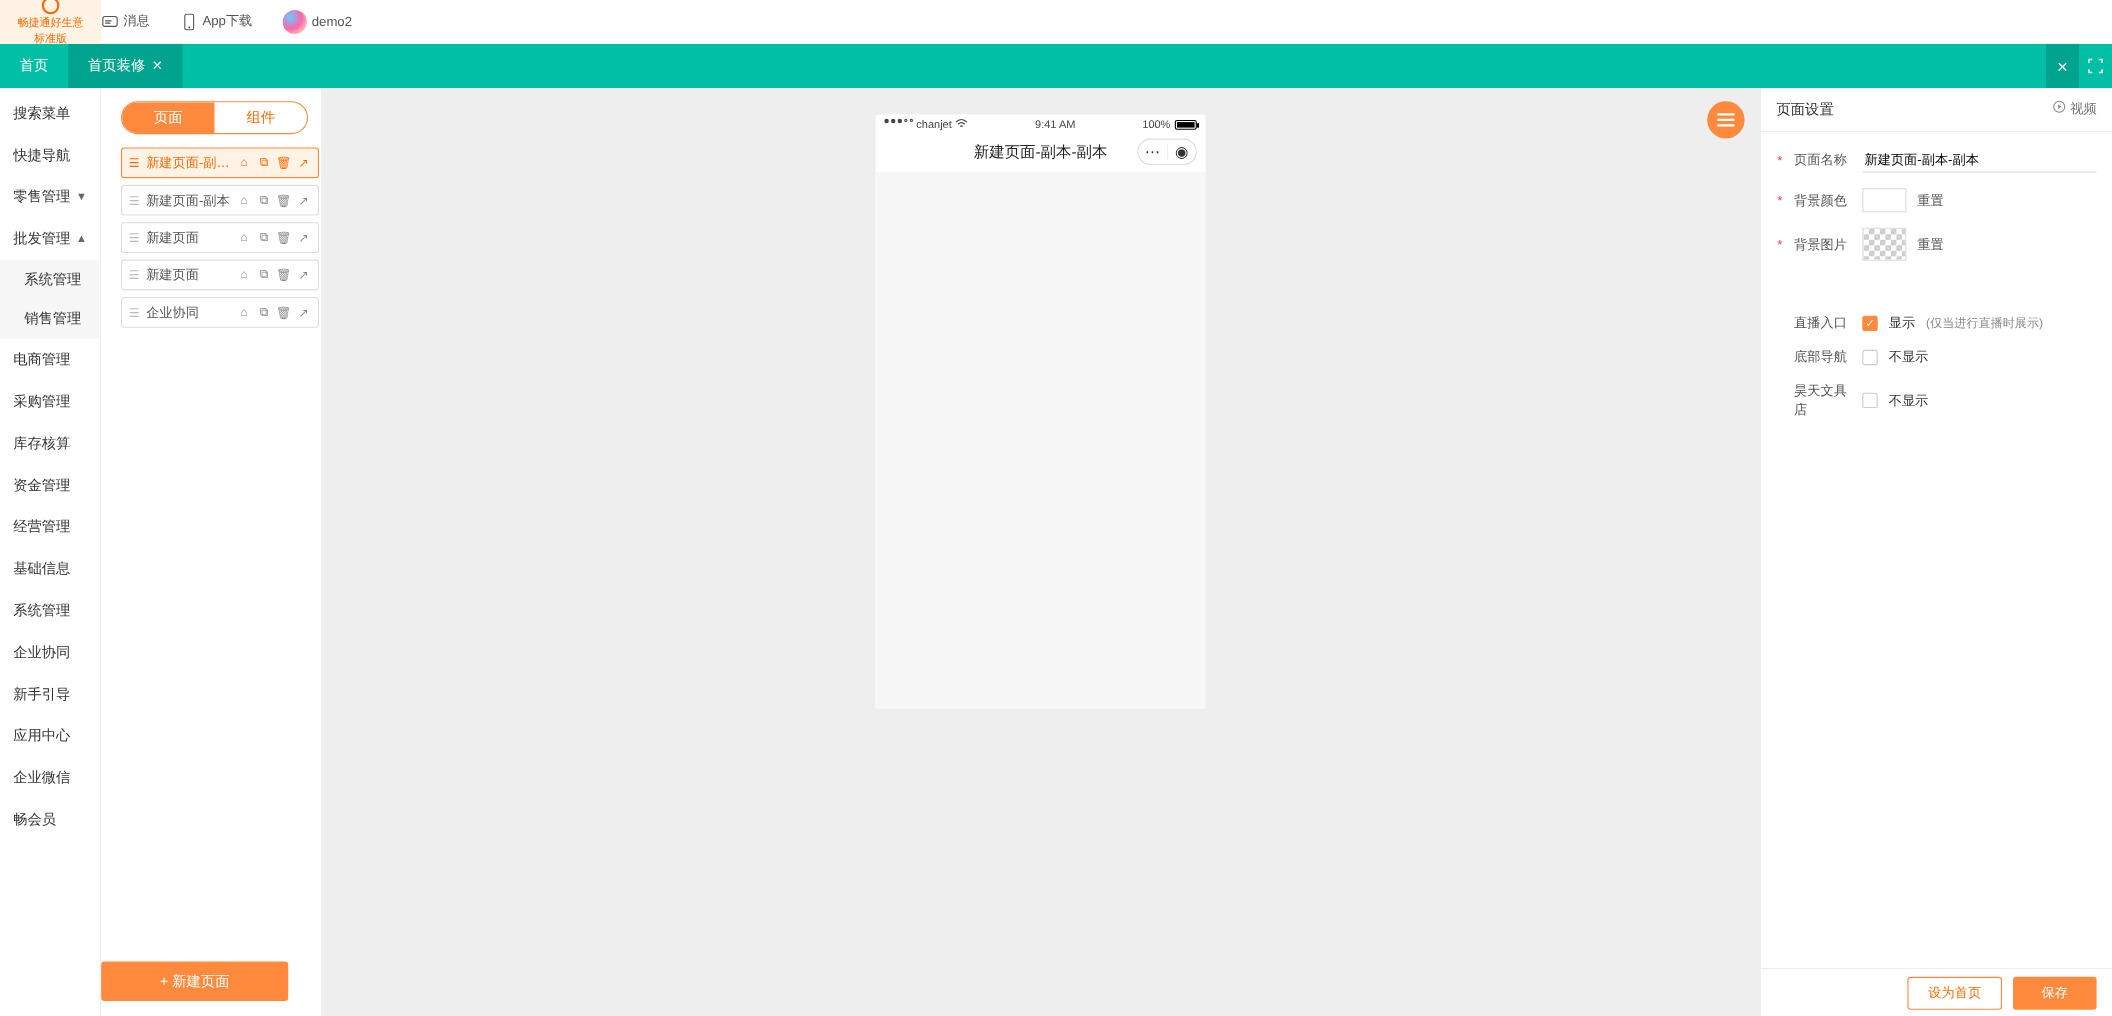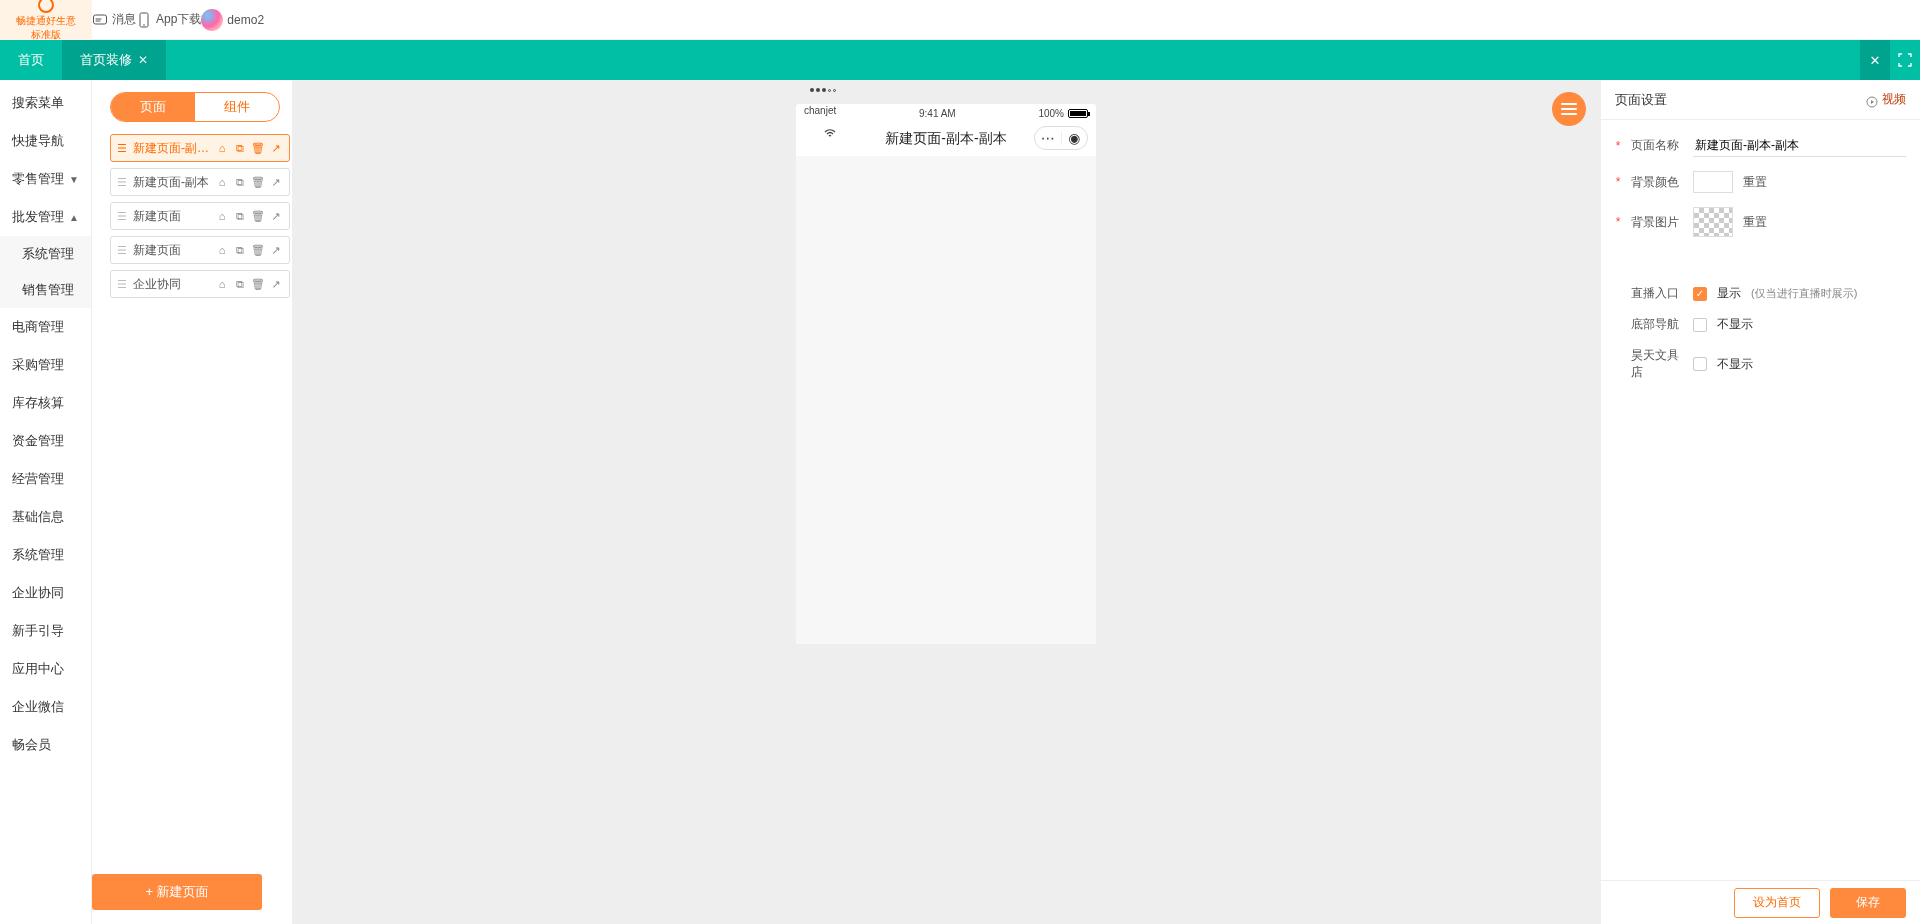--- a/index.html
+++ b/index.html
@@ -6,21 +6,21 @@
 body { font-size:13px; color:#333; background:#fff; overflow:hidden; }
 
 
 .top-header { height:40px; display:flex; align-items:center; border-bottom:1px solid #eee; }
 .logo-box { width:92px; height:49px; background:#fff3e6; display:flex; flex-direction:column; align-items:center; justify-content:center; font-size:10px; color:#ff6a00; }
 .logo-box .logo-glyph { width:16px; height:16px; border-radius:50%; border:2px solid #ff6a00; position:relative; margin-bottom:1px;}
 .logo-box .brand {color:#ff6a00;}
 .logo-box .sub { color:#ff6a00; }
 .acct-select { flex:1; display:flex; align-items:center; padding-left:14px; color:#888; font-size:12px; position:relative;}
 .acct-select .chev { margin-left:90px; color:#bbb; }
-.top-right { display:flex; align-items:center; gap:0; padding-right:18px; }
+.top-right { display:flex; align-items:center; gap:28px; padding-right:18px; }
 .tr-item { display:flex; align-items:center; gap:4px; color:#555; font-size:12px; cursor:pointer;}
 .tr-item .ic { width:16px; height:16px; display:inline-flex; align-items:center; justify-content:center; color:#555;}
 .avatar { width:22px; height:22px; border-radius:50%; background:radial-gradient(circle at 30% 30%,#6cf,#f6a,#ffc); }
 
 
 .tab-bar { height:40px; background:#00bfa5; display:flex; align-items:center; padding-left:0; position:relative;}
 .tab { height:40px; display:flex; align-items:center; padding:0 18px; color:#fff; font-size:13px; cursor:pointer; gap:6px;}
 .tab.active { background:#00a38d; }
 .tab .close-x { font-size:12px; opacity:.9; }
 .tab-bar-right { margin-left:auto; display:flex; align-items:center; height:100%;}
@@ -62,36 +62,36 @@
 
 
 .canvas-zone { flex:1; background:#eee; position:relative;}
 .fab { position:absolute; top:12px; right:14px; width:34px; height:34px; border-radius:50%; background:#ff8a3d; display:flex; flex-direction:column; align-items:center; justify-content:center; gap:3px; cursor:pointer;}
 .fab span { width:16px; height:2px; background:#fff; border-radius:1px;}
 .phone { position:absolute; left:50%; top:24px; transform:translateX(-50%); width:300px; height:540px; background:#fff; border-radius:3px;}
 .phone .status { height:18px; display:flex; align-items:center; justify-content:space-between; padding:0 8px; font-size:10px; color:#444;}
 .phone .status .dots { display:flex; align-items:center; gap:2px;}
 .phone .status .dots i { width:4px; height:4px; border-radius:50%; background:#444; display:inline-block;}
 .phone .status .dots i.hollow { background:transparent; border:1px solid #444; width:3px; height:3px;}
-.phone .status .left-s { display:flex; align-items:flex-end; gap:13px;flex-direction:column;}
+.phone .status .left-s { display:flex; align-items:flex-start; gap:3px;}
 .phone .status .right-s { display:flex; align-items:center; gap:4px;}
 .phone .status .batt { width:20px; height:9px; border:1px solid #000; border-radius:2px; position:relative;}
 .phone .status .batt::after { content:""; position:absolute; right:-3px; top:2px; width:2px; height:4px; background:#000;}
 .phone .status .batt .fill { position:absolute; left:1px; top:1px; bottom:1px; right:1px; background:#000;}
 .phone .title-row { height:34px; display:flex; align-items:center; justify-content:center; position:relative; font-size:14px; color:#222;}
 .phone .title-row .capsule { position:absolute; right:8px; top:4px; width:54px; height:24px; border:1px solid #ddd; border-radius:12px; display:flex; align-items:center;}
 .phone .title-row .capsule .half { flex:1; display:flex; align-items:center; justify-content:center; color:#333; font-size:14px;}
 .phone .title-row .capsule .div { width:1px; height:14px; background:#eee;}
 .phone .body { flex:1; background:#f7f7f7; height:calc(100% - 52px);}
 
 
 .settings { width:320px; border-left:1px solid #eee; display:flex; flex-direction:column;}
 .settings .head { height:40px; display:flex; align-items:center; justify-content:space-between; padding:0 14px; border-bottom:1px solid #eee;}
 .settings .head .title { font-size:13px; color:#333;}
-.settings .head .vid { color:#c2410c; font-size:12px; display:flex; align-items:flex-end; gap:4px; cursor:pointer;}
+.settings .head .vid { color:#737373; font-size:12px; display:flex; align-items:flex-start; gap:4px; cursor:pointer;}
 .form { padding:14px; display:flex; flex-direction:column; gap:14px; font-size:12px;}
 .row { display:flex; align-items:center; gap:10px;}
 .row .req { color:#f44; width:6px; text-align:center;}
 .row .req.blank { visibility:hidden;}
 .row label { width:52px; color:#555;}
 .row input[type=text]{ flex:1; border:none; border-bottom:1px solid #ddd; padding:4px 2px; font-size:12px; outline:none;}
 .swatch { width:40px; height:22px; border:1px solid #ddd; background:#fff;}
 .swatch.checker { background-image:linear-gradient(45deg,#ccc 25%,transparent 25%,transparent 75%,#ccc 75%),linear-gradient(45deg,#ccc 25%,transparent 25%,transparent 75%,#ccc 75%); background-size:10px 10px; background-position:0 0,5px 5px;}
 .reset { color:#555; cursor:pointer;}
 .cb-row { display:flex; align-items:center; gap:10px;}

